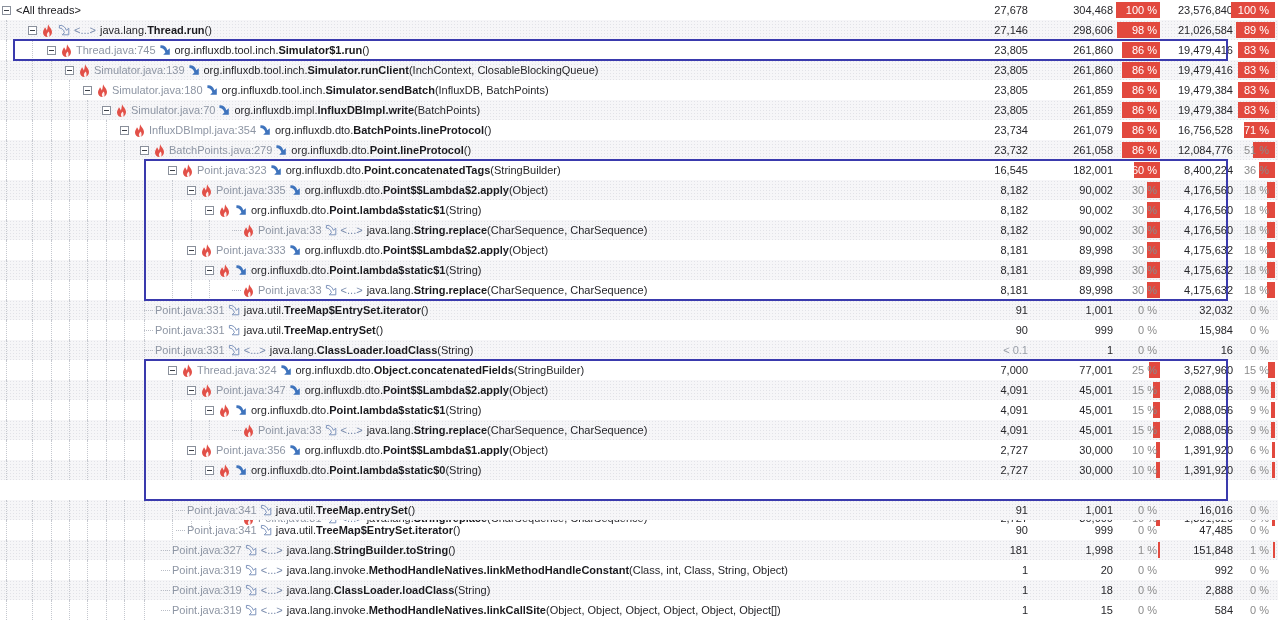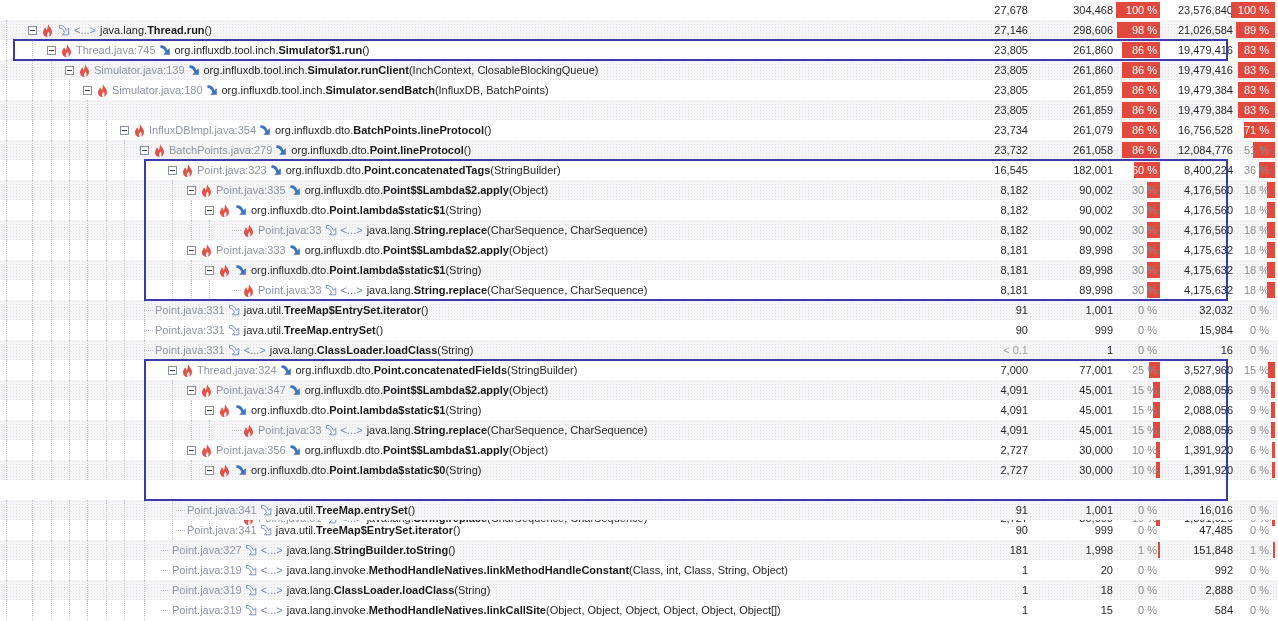--- a/index.html
+++ b/index.html
@@ -41,20 +41,29 @@
   .ptext.onbar{color:#ffffff;}
   .dim{color:#999fa8;}
   .hlbox{position:absolute;border:2px solid #3a3aad;background:transparent;pointer-events:none;box-sizing:border-box;}
 </style>
 </head>
 <body>
 
 <div id="app">
   <div id="rows">
       <div class="row" style="top: 0px;">
+        <div class="tree">
+          <div class="content" style="left:2px">
+            <svg class="expander" width="9" height="9" viewBox="0 0 9 9">
+              <rect x="0.5" y="0.5" width="8" height="8" fill="#ffffff" stroke="#8a909b"></rect>
+              <line x1="2" y1="4.5" x2="7" y2="4.5" stroke="#3c4048" stroke-width="1"></line>
+            </svg>
+            <span class="plain">&lt;All threads&gt;</span>
+          </div>
+        </div>
         <div class="cell c1">27,678</div>
         <div class="cell c2">304,468</div>
         <div class="cell c4">23,576,840</div>
         <div class="pcell p1">
           <span class="pbar" style="width:44px"></span>
           <span class="ptext onbar">100 %</span>
         </div>
         <div class="pcell p2">
           <span class="pbar" style="width:44px"></span>
           <span class="ptext onbar">100 %</span>
@@ -198,20 +207,37 @@
           <span class="ptext onbar">83 %</span>
         </div>
       </div>
       <div class="row alt" style="top: 100px;">
         <div class="tree">
           <i class="guide" style="left:6px"></i>
           <i class="guide" style="left:32px"></i>
           <i class="guide" style="left:51px"></i>
           <i class="guide" style="left:69px"></i>
           <i class="guide" style="left:87px"></i>
+          <div class="content" style="left:102px">
+            <svg class="expander" width="9" height="9" viewBox="0 0 9 9">
+              <rect x="0.5" y="0.5" width="8" height="8" fill="#ffffff" stroke="#8a909b"></rect>
+              <line x1="2" y1="4.5" x2="7" y2="4.5" stroke="#3c4048" stroke-width="1"></line>
+            </svg>
+            <svg class="flame" width="11" height="13" viewBox="0 0 11 13">
+              <path d="M6.2,0.2 C6.8,2.7 10,4.5 10,8.1 C10,11 8.1,12.9 5.5,12.9 C2.9,12.9 1,11 1,8.4 C1,6.3 2.4,5.2 3,3.3 C3.6,4.5 4.5,5.1 4.7,6.4 C5.7,5.1 5.6,2.7 6.2,0.2 Z" fill="#e25048"></path>
+              <path d="M5.7,12.9 C4.3,11 4.6,9.3 6.6,7.4 C7.9,9 7.8,11.3 6.9,12.9 Z" fill="#ffffff" opacity="0.9"></path>
+            </svg>
+            <span class="ref">Simulator.java:70</span>
+            <svg class="arrow" width="12" height="12" viewBox="0 0 12 12">
+              <path d="M1.4,1.4 C4.9,1.1 7.4,3 8.3,6.3 L10.8,4.2 L10.8,10.8 L4.2,10.8 L6.4,8.6 C5.6,5.6 3.9,4.1 1.4,4.1 Z" fill="#3f74bd"></path>
+            </svg>
+            <span class="pkg">org.influxdb.impl.</span>
+            <span class="cm">InfluxDBImpl.write</span>
+            <span class="args">(BatchPoints)</span>
+          </div>
         </div>
         <div class="cell c1">23,805</div>
         <div class="cell c2">261,859</div>
         <div class="cell c4">19,479,384</div>
         <div class="pcell p1">
           <span class="pbar" style="width:38px"></span>
           <span class="ptext onbar">86 %</span>
         </div>
         <div class="pcell p2">
           <span class="pbar" style="width:37px"></span>
@@ -692,21 +718,21 @@
             </svg>
             <svg class="flame" width="11" height="13" viewBox="0 0 11 13">
               <path d="M6.2,0.2 C6.8,2.7 10,4.5 10,8.1 C10,11 8.1,12.9 5.5,12.9 C2.9,12.9 1,11 1,8.4 C1,6.3 2.4,5.2 3,3.3 C3.6,4.5 4.5,5.1 4.7,6.4 C5.7,5.1 5.6,2.7 6.2,0.2 Z" fill="#e25048"></path>
               <path d="M5.7,12.9 C4.3,11 4.6,9.3 6.6,7.4 C7.9,9 7.8,11.3 6.9,12.9 Z" fill="#ffffff" opacity="0.9"></path>
             </svg>
             <span class="ref">Thread.java:324</span>
             <svg class="arrow" width="12" height="12" viewBox="0 0 12 12">
               <path d="M1.4,1.4 C4.9,1.1 7.4,3 8.3,6.3 L10.8,4.2 L10.8,10.8 L4.2,10.8 L6.4,8.6 C5.6,5.6 3.9,4.1 1.4,4.1 Z" fill="#3f74bd"></path>
             </svg>
             <span class="pkg">org.influxdb.dto.</span>
-            <span class="cm">Point.concatenatedFields</span>
+            <span class="cm">Object.concatenatedFields</span>
             <span class="args">(StringBuilder)</span>
           </div>
         </div>
         <div class="cell c1">7,000</div>
         <div class="cell c2">77,001</div>
         <div class="cell c4">3,527,960</div>
         <div class="pcell p1">
           <span class="pbar" style="width:11px"></span>
           <span class="ptext">25 %</span>
         </div>

